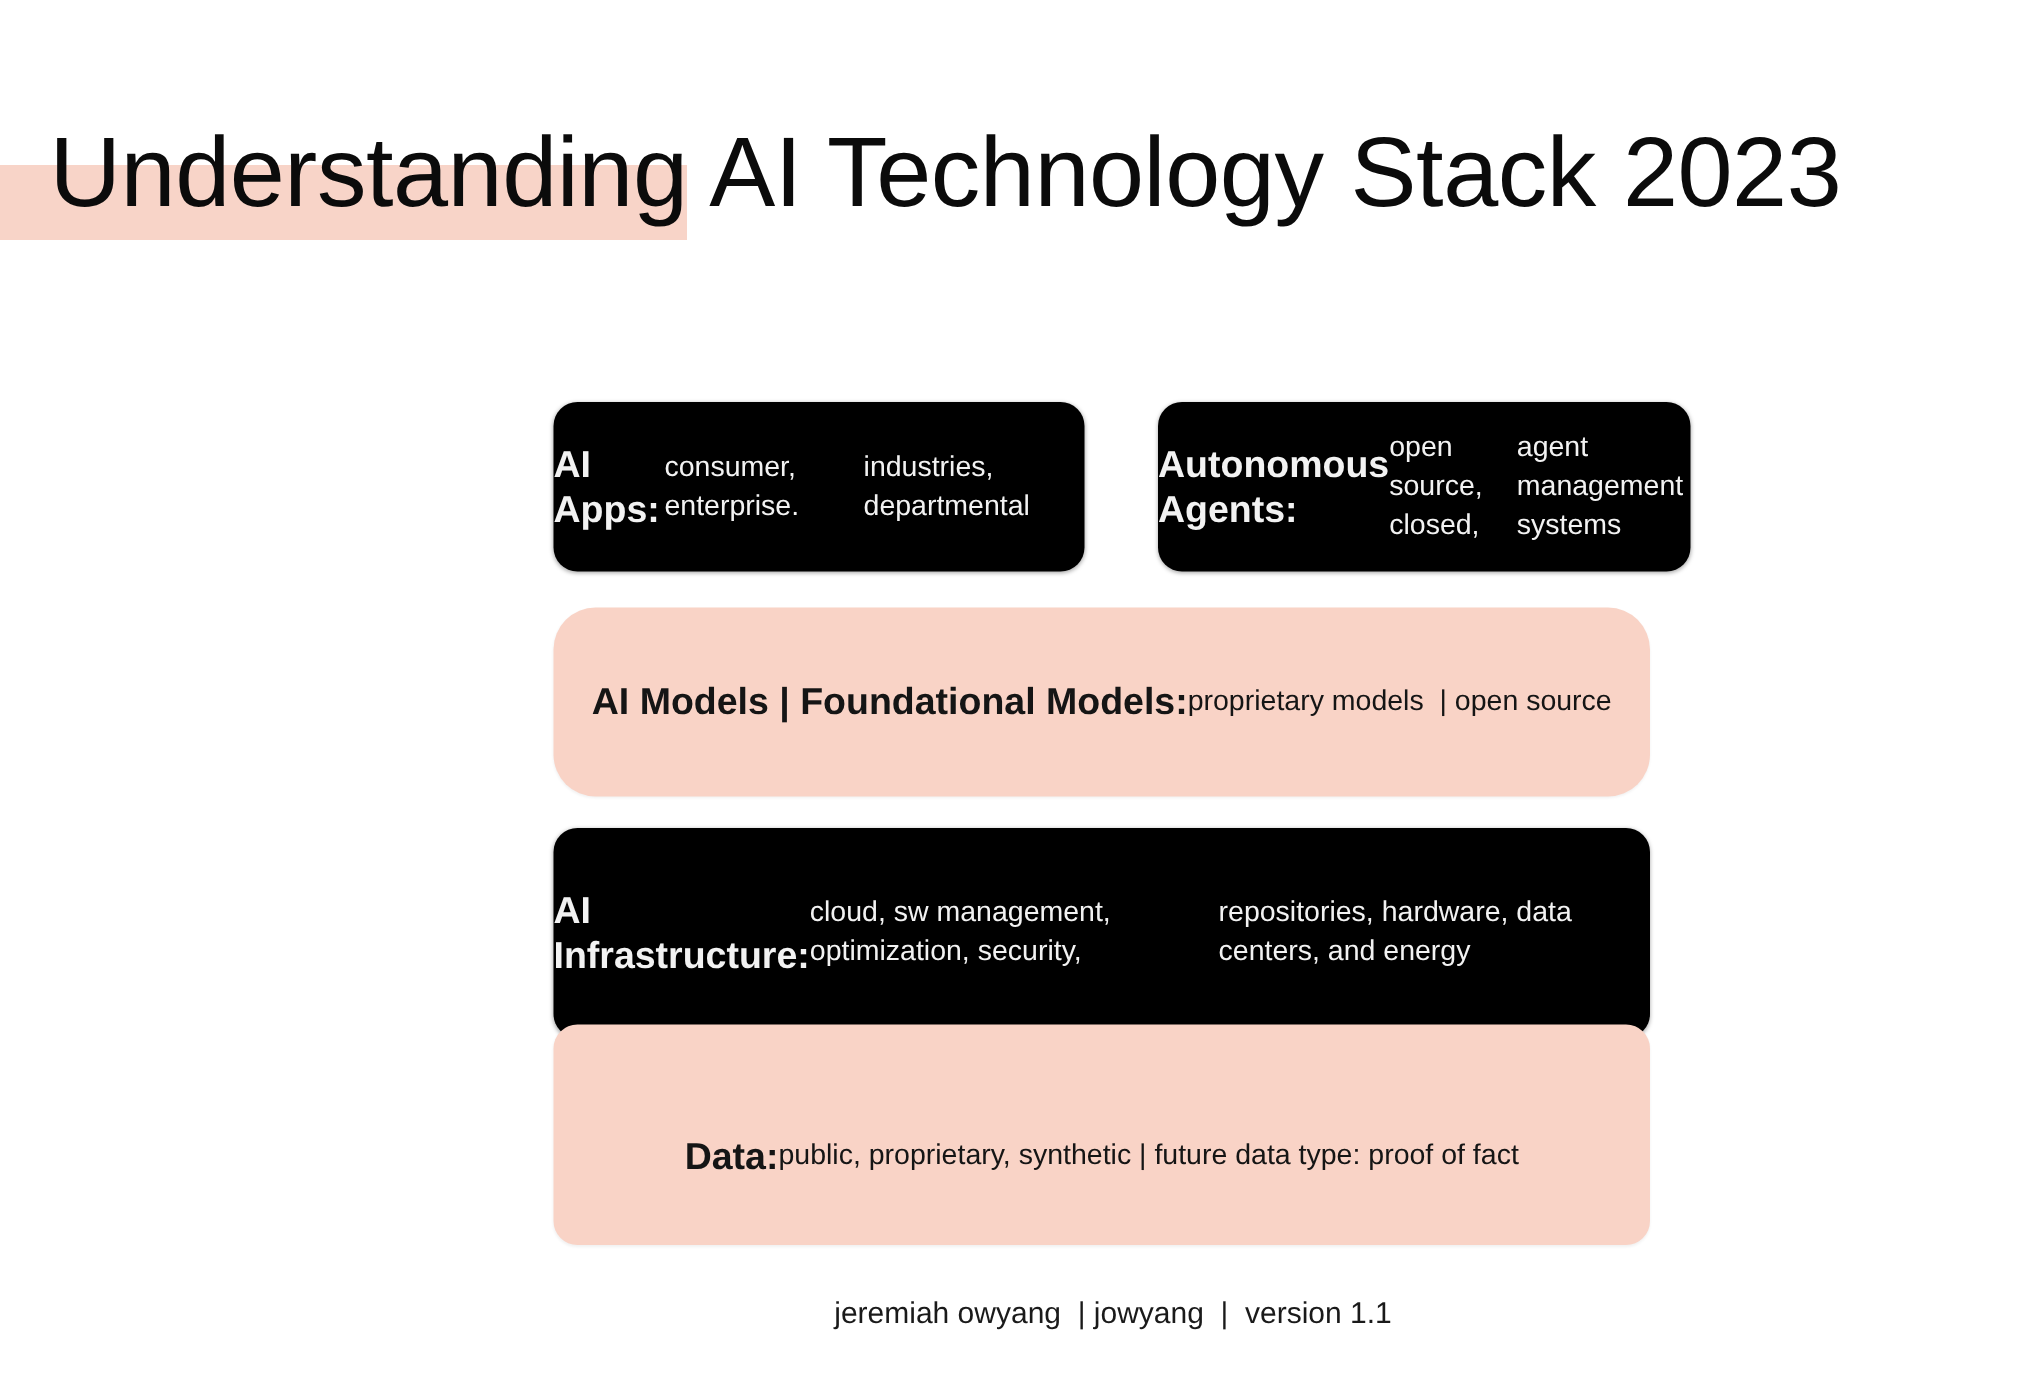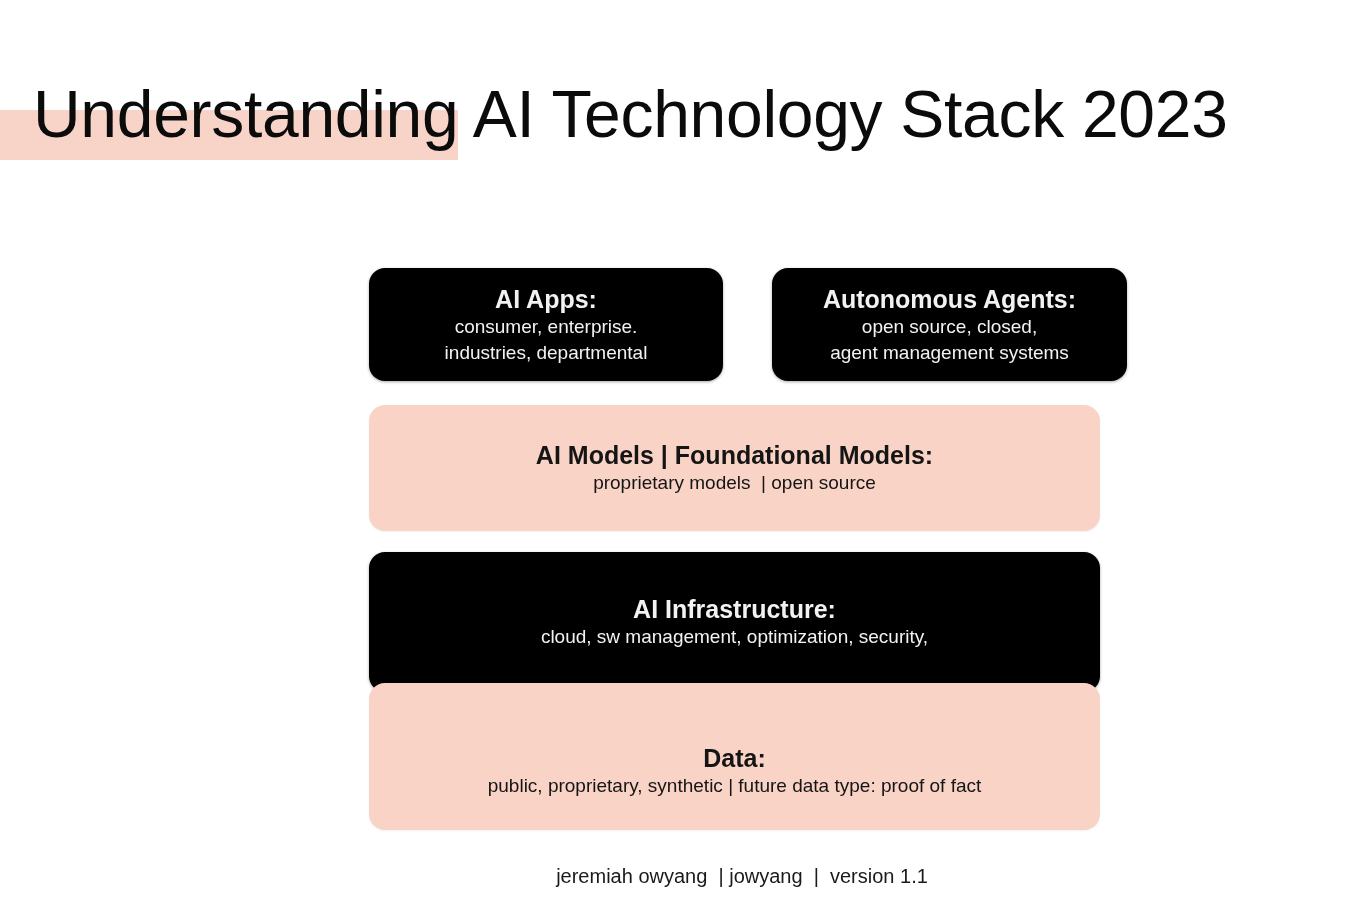--- a/index.html
+++ b/index.html
@@ -33,24 +33,24 @@
     line-height: 80px;
     letter-spacing: -0.3px;
     color: #0b0b0b;
     white-space: nowrap;
   }
   .box {
     position: absolute;
     box-sizing: border-box;
     border-radius: 16px;
     display: flex;
-    flex-direction: column;
+    flex-direction: row;
     align-items: center;
     justify-content: center;
-    text-align: center;
+    text-align: left;
   }
   .box.dark {
     background: #000000;
     color: #f2f2f2;
     box-shadow: 0 1px 3px rgba(0,0,0,0.35);
   }
   .box.light {
     background: #f9d3c6;
     color: #151515;
     box-shadow: 0 1px 2px rgba(0,0,0,0.06);
@@ -59,21 +59,21 @@
     font-weight: bold;
     font-size: 25px;
     line-height: 30px;
   }
   .box-sub {
     font-size: 19px;
     line-height: 26px;
   }
   #box-apps   { left: 369px; top: 268px; width: 354px; height: 113px; }
   #box-agents { left: 744px; top: 268px; width: 355px; height: 113px; margin-left: 28px; }
-  #box-models { left: 369px; top: 405px; width: 731px; height: 126px; }
+  #box-models { left: 369px; top: 405px; width: 731px; height: 126px; border-radius: 28px; }
   #box-infra  { left: 369px; top: 552px; width: 731px; height: 140px; }
   #box-data   { left: 369px; top: 683px; width: 731px; height: 147px; padding-top: 29px; }
   .footer {
     position: absolute;
     left: 0;
     width: 1484px;
     top: 862px;
     text-align: center;
     font-size: 20px;
     line-height: 28px;
@@ -100,20 +100,21 @@
 </div>
 
 <div class="box light" id="box-models">
   <div class="box-title" style="white-space:pre;">AI Models | Foundational Models:</div>
   <div class="box-sub" style="white-space:pre;">proprietary models  | open source</div>
 </div>
 
 <div class="box dark" id="box-infra">
   <div class="box-title">AI Infrastructure:</div>
   <div class="box-sub">cloud, sw management, optimization, security,</div>
+  <div class="box-sub">repositories, hardware, data centers, and energy</div>
 </div>
 
 <div class="box light" id="box-data">
   <div class="box-title">Data:</div>
   <div class="box-sub">public, proprietary, synthetic | future data type: proof of fact</div>
 </div>
 
 <div class="footer">jeremiah owyang  | jowyang  |  version 1.1</div>
 
 </body></html>

